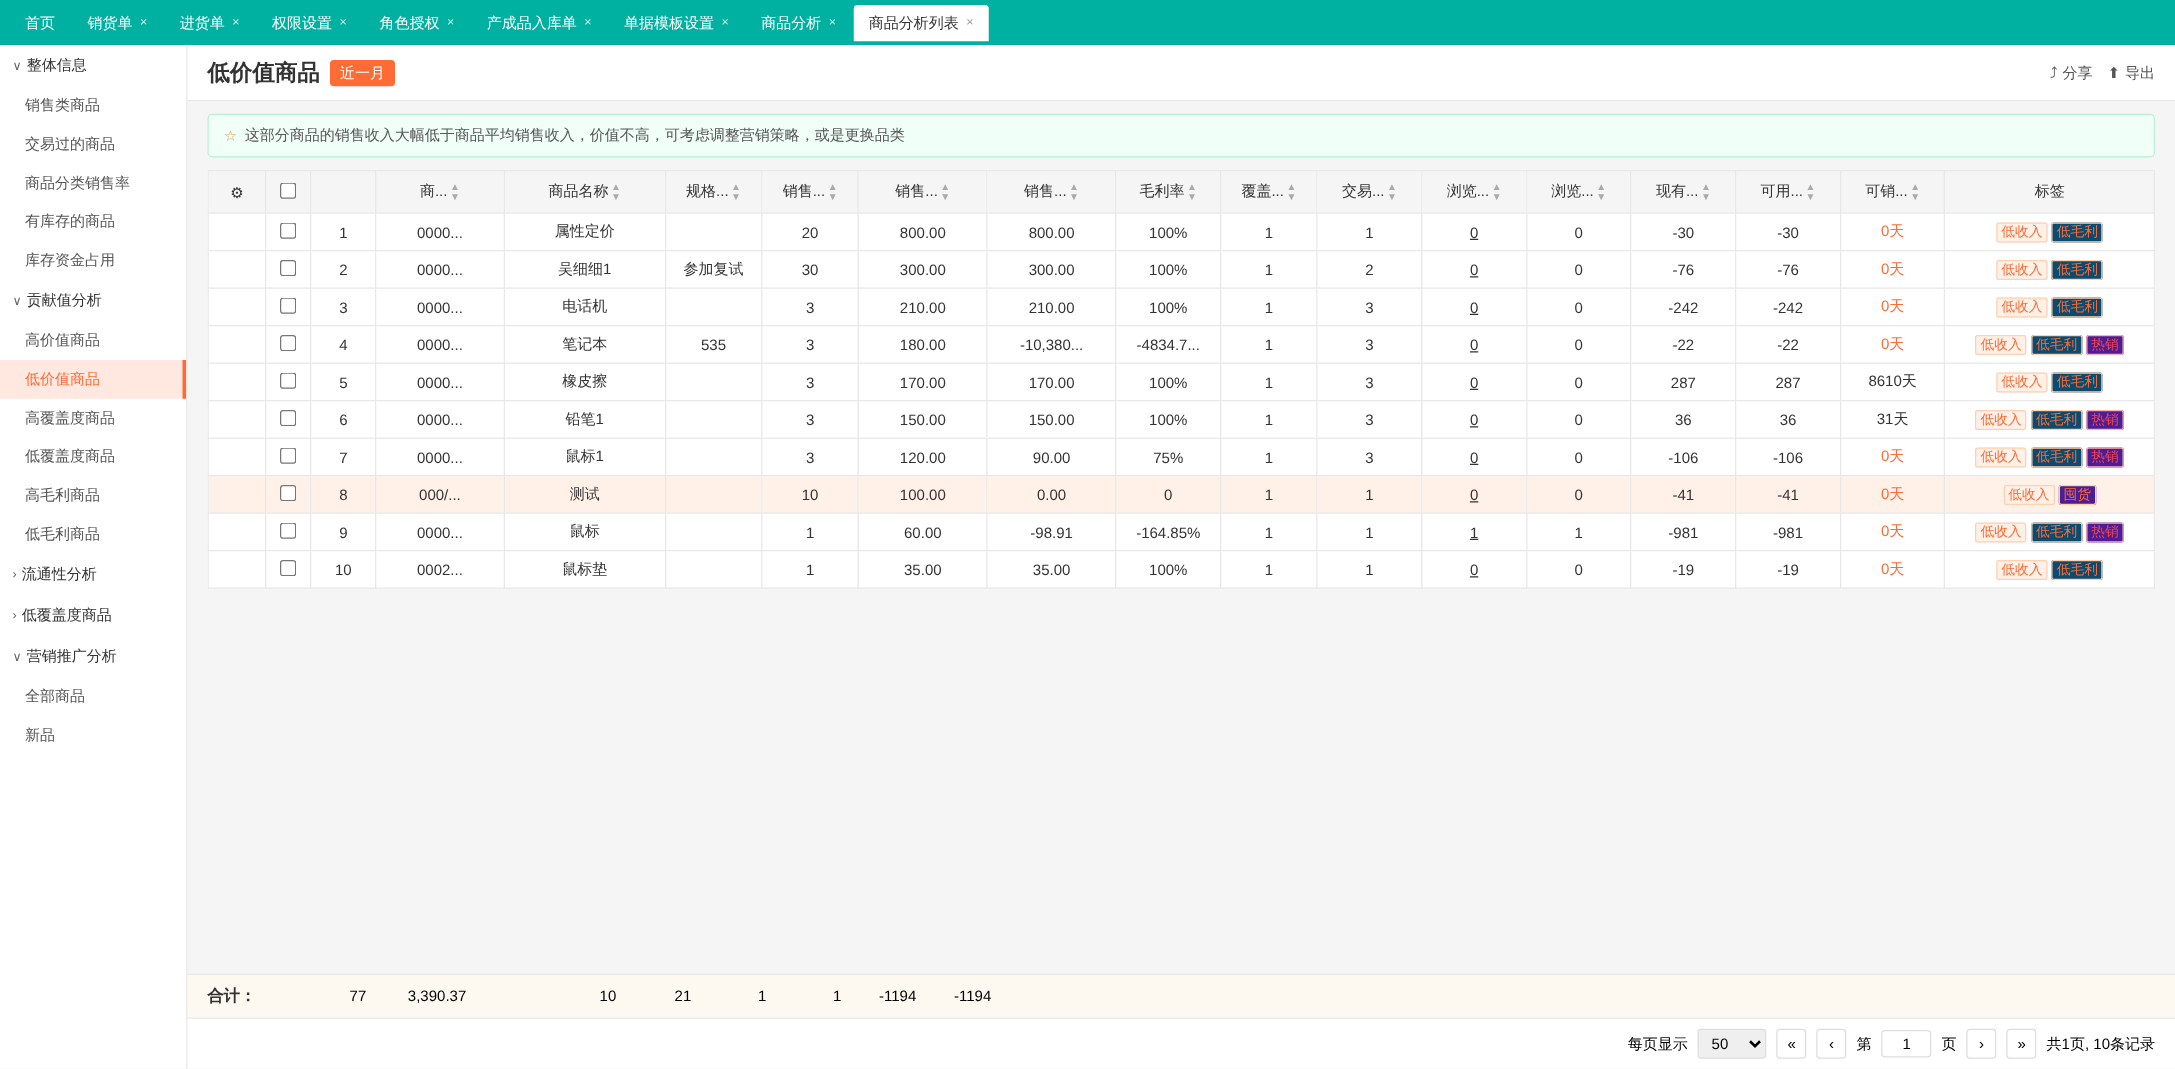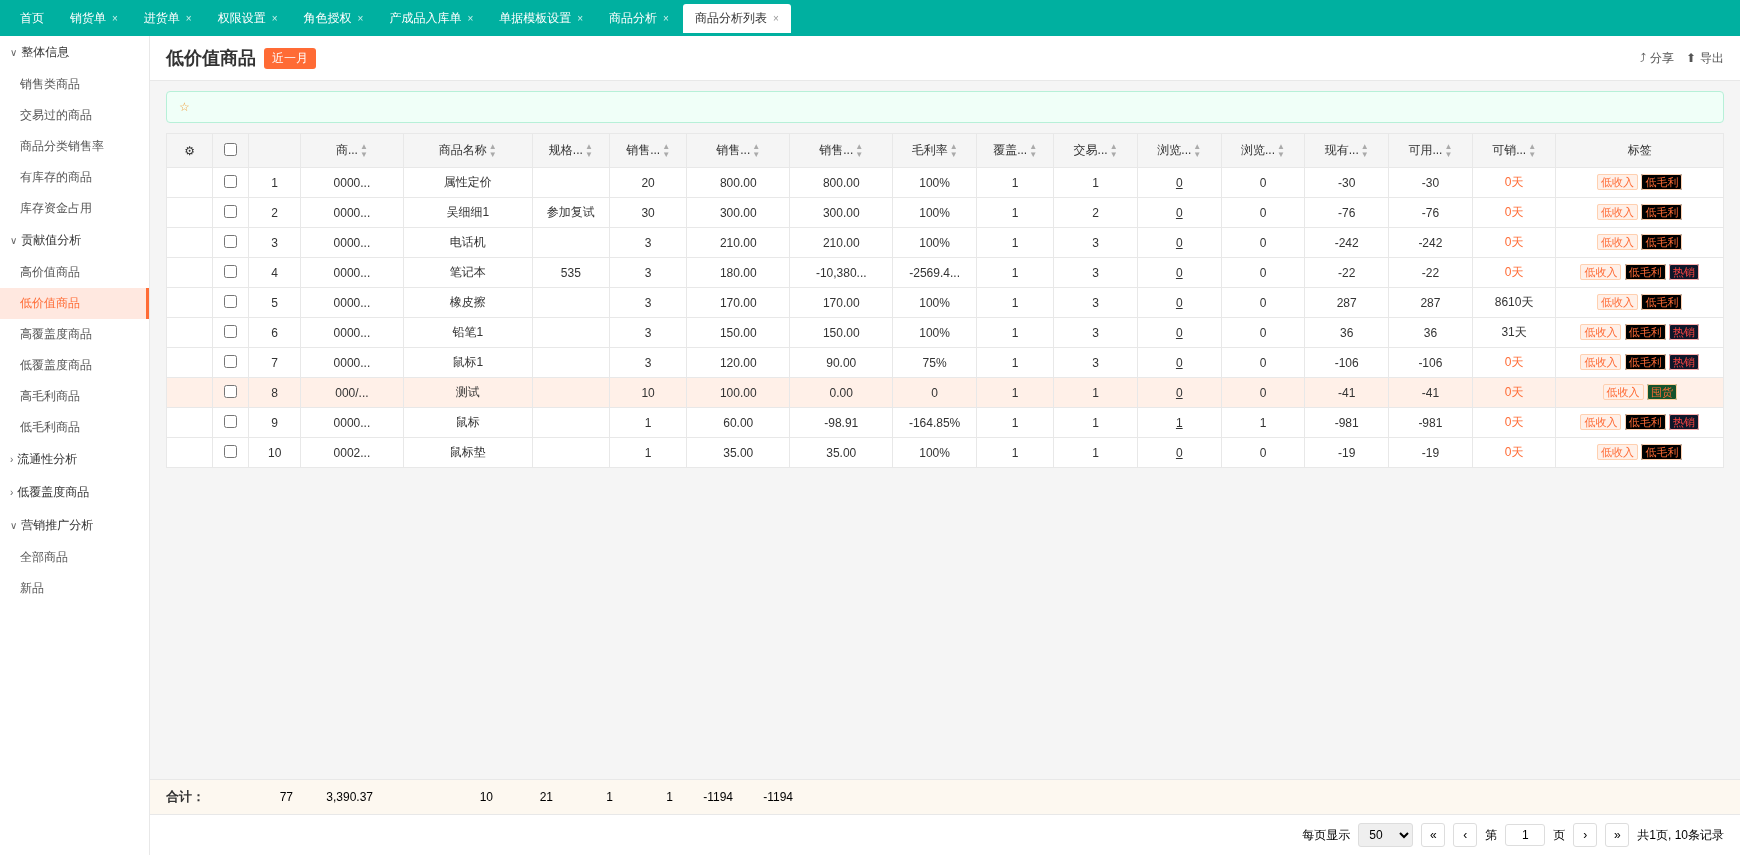--- a/index.html
+++ b/index.html
@@ -182,23 +182,23 @@
       padding: 6px 4px;
       text-align: center;
       color: #333;
       font-size: 12px;
       white-space: nowrap;
       overflow: hidden;
       text-overflow: ellipsis;
     }
     tr.highlighted { background: #fff0e8; }
     .tag-low-income { color: #ff6b35; background: #fff0e8; border: 1px solid #ffd0b0; border-radius: 2px; padding: 1px 3px; font-size: 11px; }
-    .tag-low-profit { color: #ff6b35; background: #000000; border: 1px solid #ffd0b0; border-radius: 2px; padding: 1px 3px; font-size: 11px; }
-    .tag-hot { color: #ff4444; background: #0f172a; border: 1px solid #ffb0b0; border-radius: 2px; padding: 1px 3px; font-size: 11px; }
-    .tag-reorder { color: #ff6b35; background: #14532d; border: 1px solid #ffd0a0; border-radius: 2px; padding: 1px 3px; font-size: 11px; }
+    .tag-low-profit { color: #ff6b35; background: #0c4a6e; border: 1px solid #ffd0b0; border-radius: 2px; padding: 1px 3px; font-size: 11px; }
+    .tag-hot { color: #ff4444; background: #4c1d95; border: 1px solid #ffb0b0; border-radius: 2px; padding: 1px 3px; font-size: 11px; }
+    .tag-reorder { color: #ff6b35; background: #4c1d95; border: 1px solid #ffd0a0; border-radius: 2px; padding: 1px 3px; font-size: 11px; }
     .underline { text-decoration: underline; cursor: pointer; }
     .checkbox-cell { width: 28px; }
     input[type="checkbox"] { cursor: pointer; }
 
     
     .footer-totals {
       background: #fdf8f0;
       border-top: 1px solid #e8e8e8;
       padding: 8px 16px;
       display: flex;
@@ -401,20 +401,21 @@
           </div>
           <div class="action-btn">
             <span>⬆</span>
             <span>导出</span>
           </div>
         </div>
       </div>
 
       <div class="info-banner">
         <span class="star">☆</span>
+        <span>这部分商品的销售收入大幅低于商品平均销售收入，价值不高，可考虑调整营销策略，或是更换品类</span>
       </div>
 
       <div class="table-wrapper">
         <table>
           <thead>
             <tr>
               <th class="col-gear">⚙</th>
               <th class="col-cb"><input type="checkbox" style=""></th>
               <th class="col-no"></th>
               <th class="col-code">商...<span class="sort-icons">
@@ -540,21 +541,21 @@
               <tr>
       <td></td>
       <td class="checkbox-cell"><input type="checkbox" style=""></td>
       <td>4</td>
       <td>0000...</td>
       <td>笔记本</td>
       <td>535</td>
       <td>3</td>
       <td>180.00</td>
       <td>-10,380...</td>
-      <td>-2569.4...</td>
+      <td>-4834.7...</td>
       <td>1</td>
       <td>3</td>
       <td><span class="underline">0</span></td>
       <td>0</td>
       <td>-22</td>
       <td>-22</td>
       <td style="color:#ff6b35">0天</td>
       <td><span class="tag-low-income">低收入</span> <span class="tag-low-profit">低毛利</span> <span class="tag-hot">热销</span></td>
     </tr>
               <tr>

